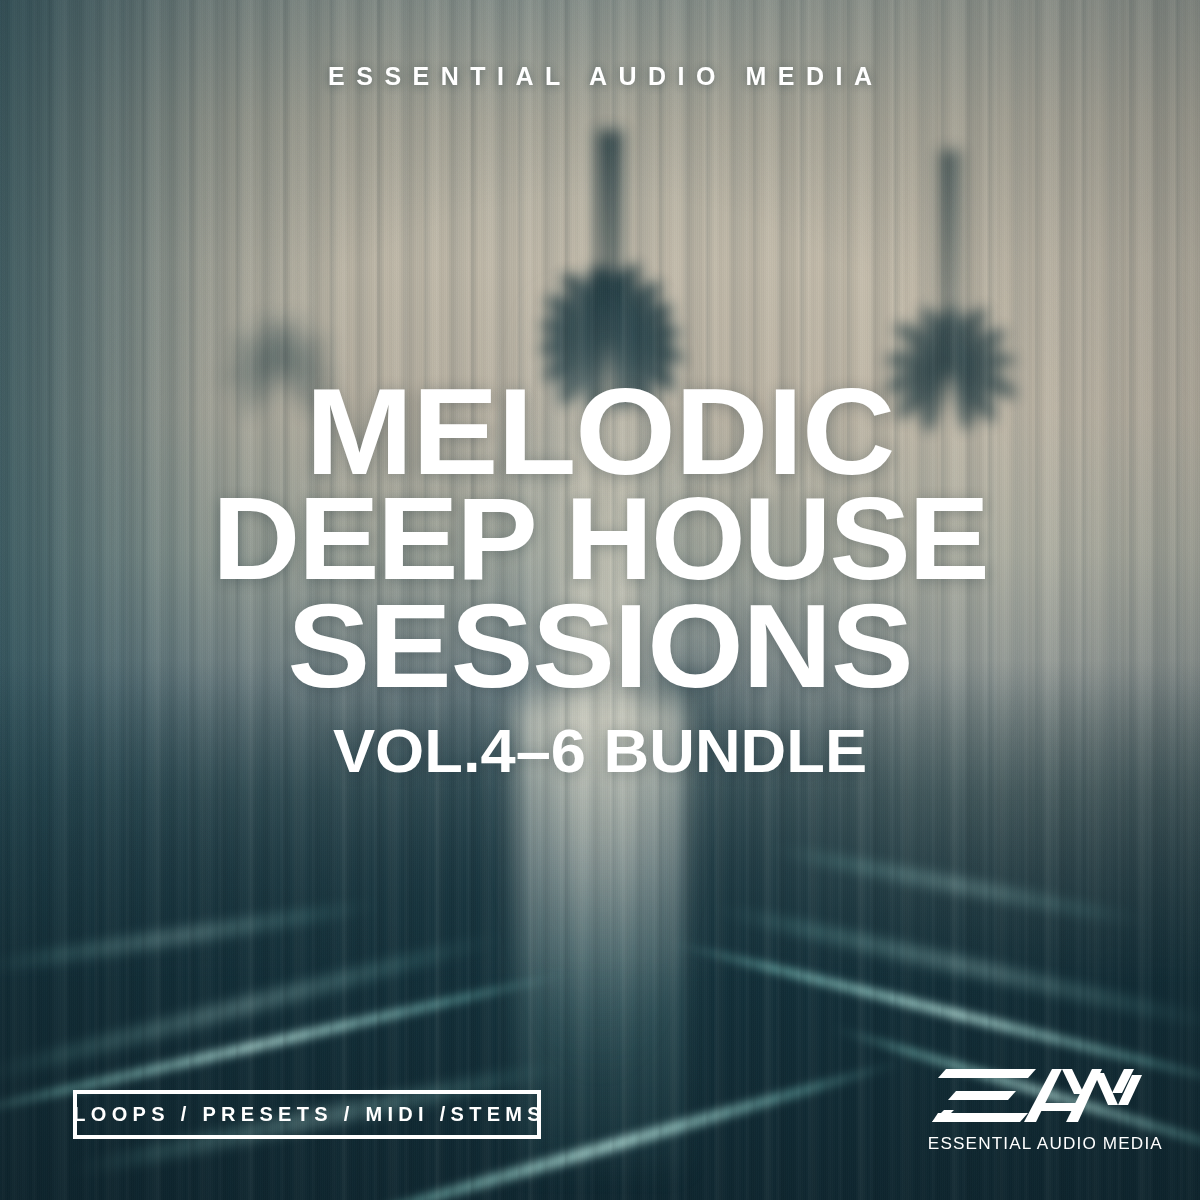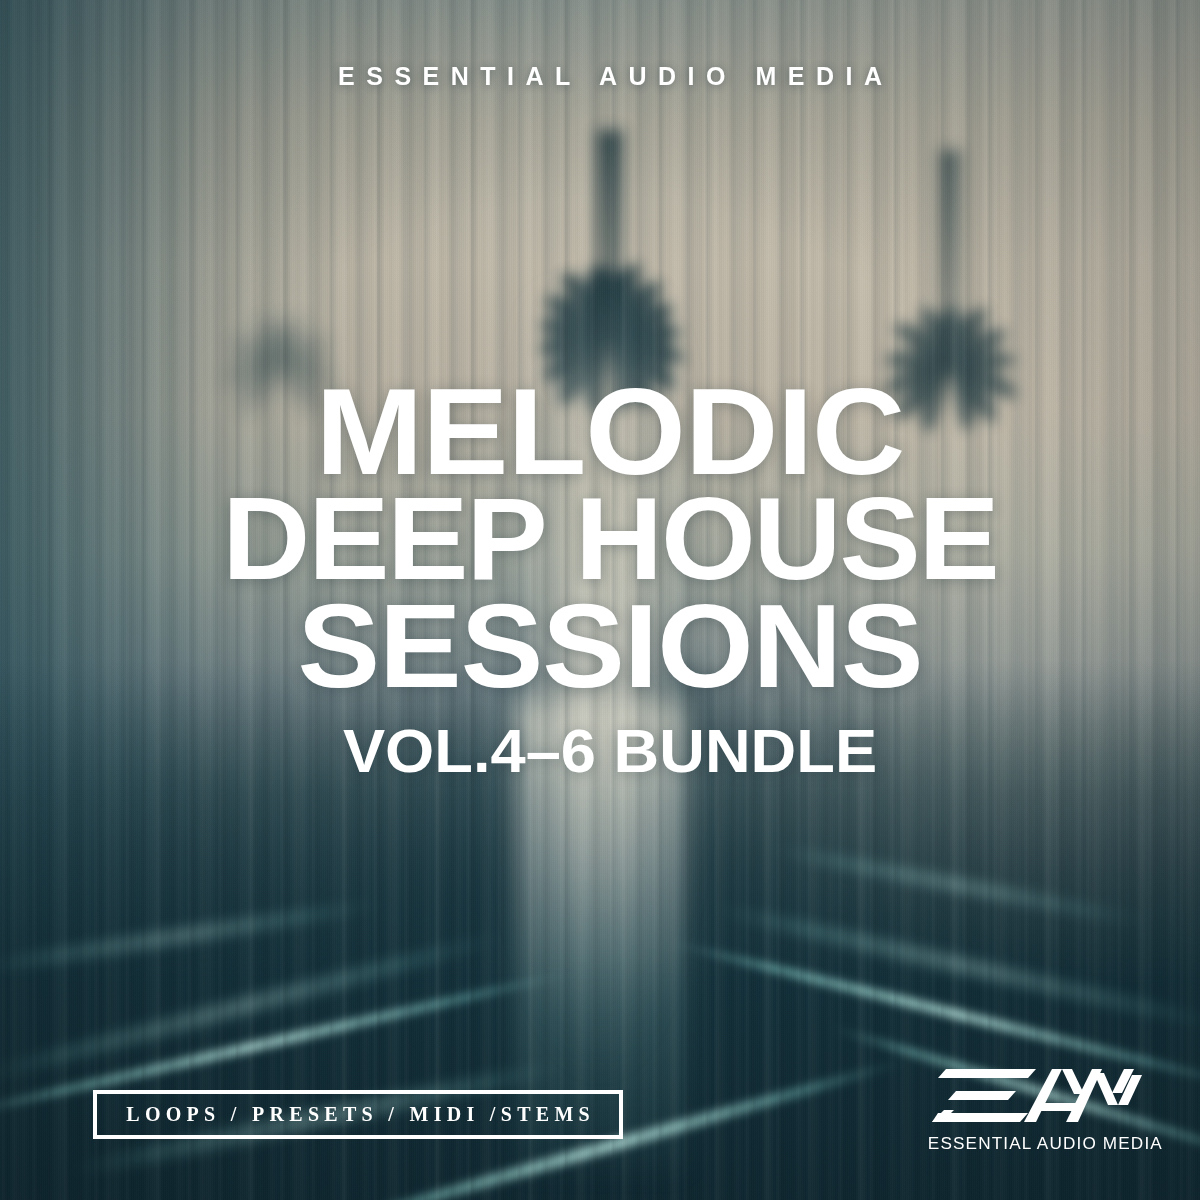--- a/index.html
+++ b/index.html
@@ -128,21 +128,21 @@
       rgba(150,236,226,.55) 18%,
       rgba(196,245,238,.85) 50%,
       rgba(140,230,222,.45) 82%,
       rgba(126,224,216,0) 100%);
     border-radius:50%;
     filter:blur(4px);
   }
   .trail.dim{opacity:.45;filter:blur(7px);}
 
   
-  .fg{position:absolute;inset:0;margin-left:20px;}
+  .fg{position:absolute;inset:0;}
 
   #brand-top{
     position:absolute;top:62px;left:0;width:100%;
     text-align:center;
     color:#ffffff;
     font-size:25px;
     font-weight:600;
     letter-spacing:11.5px;
     text-indent:11.5px;
     text-shadow:0 1px 8px rgba(20,40,48,.45);
@@ -178,23 +178,23 @@
     font-size:62px;
     letter-spacing:0px;
     font-weight:bold;
     transform:scaleX(1.02);
   }
 
   
   #formats-badge{
     position:absolute;
     left:73px;top:1090px;
-    width:530px;height:49px;
+    width:468px;height:49px;
     border:4px solid #ffffff;
-    display:flex;align-items:center;justify-content:center;font-family:Liberation Serif, serif;
+    display:flex;align-items:center;justify-content:center;
   }
   #formats-label{
     color:#ffffff;
     font-size:20px;
     font-weight:bold;
     letter-spacing:5.3px;
     text-indent:5.3px;
     white-space:nowrap;
   }
 

